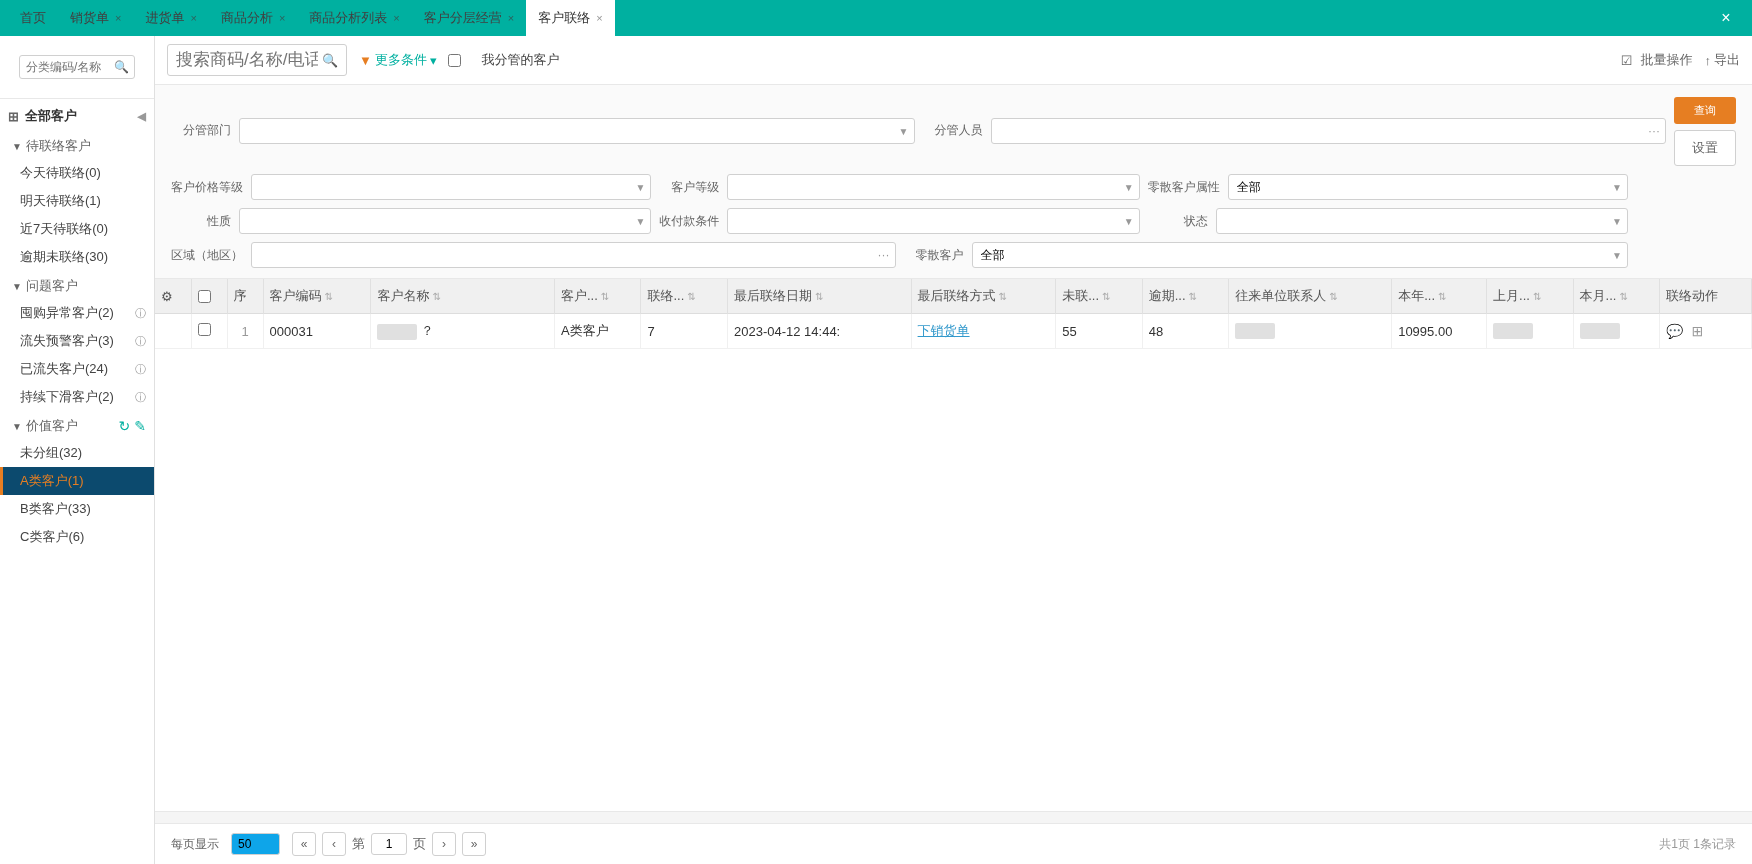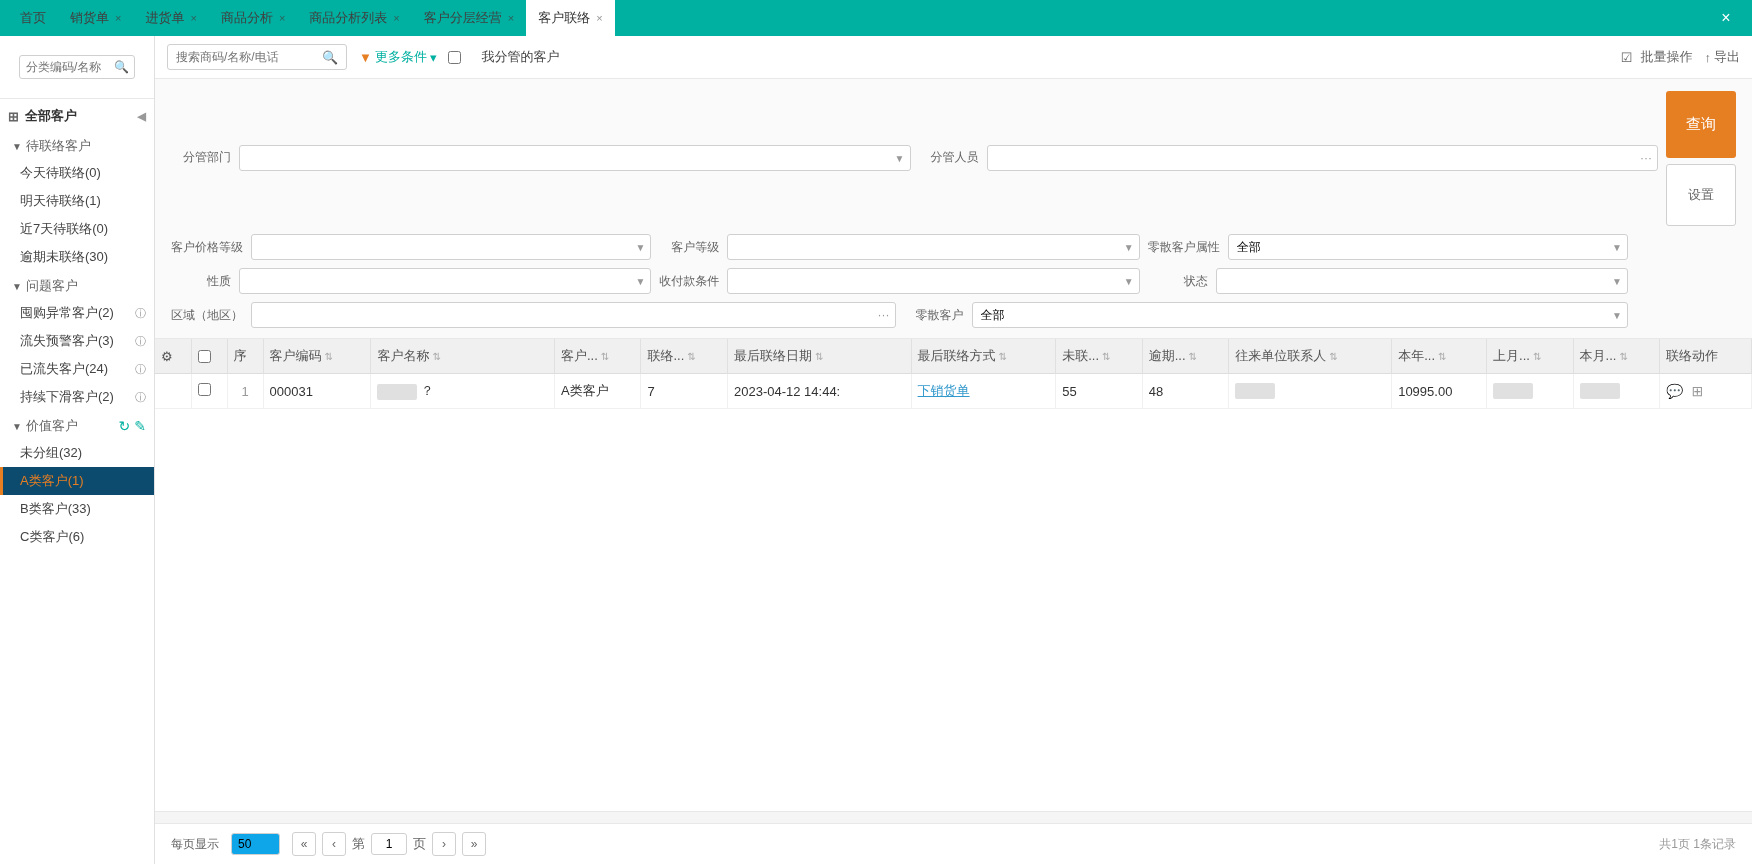--- a/index.html
+++ b/index.html
@@ -155,21 +155,21 @@
     }
     .filter-search-wrap {
       position: relative;
       display: flex;
       align-items: center;
     }
     .filter-search-wrap input {
       border: 1px solid #d0d0d0;
       border-radius: 3px;
       padding: 5px 28px 5px 8px;
-      font-size: 12px;
+      font-size: 17px;
       outline: none;
       width: 180px;
     }
     .filter-search-icon {
       position: absolute;
       right: 8px;
       color: #00b0a0;
       cursor: pointer;
     }
     .more-filters {
@@ -278,30 +278,30 @@
       transform: translateY(-50%);
       color: #999;
       font-size: 12px;
       cursor: pointer;
     }
     .query-btn {
       background: #e67e22;
       color: white;
       border: none;
       border-radius: 3px;
-      padding: 24px 20px;
-      cursor: pointer;
-      font-size: 15px;
+      padding: 6px 20px;
+      cursor: pointer;
+      font-size: 11px;
     }
     .settings-btn {
       background: white;
       color: #666;
       border: 1px solid #d0d0d0;
       border-radius: 3px;
-      padding: 21px 16px;
+      padding: 8px 16px;
       cursor: pointer;
       font-size: 13px;
     }
     .filter-actions {
       display: flex;
       flex-direction: column;
       gap: 6px;
       align-self: flex-start;
       margin-top: 2px;
     }

